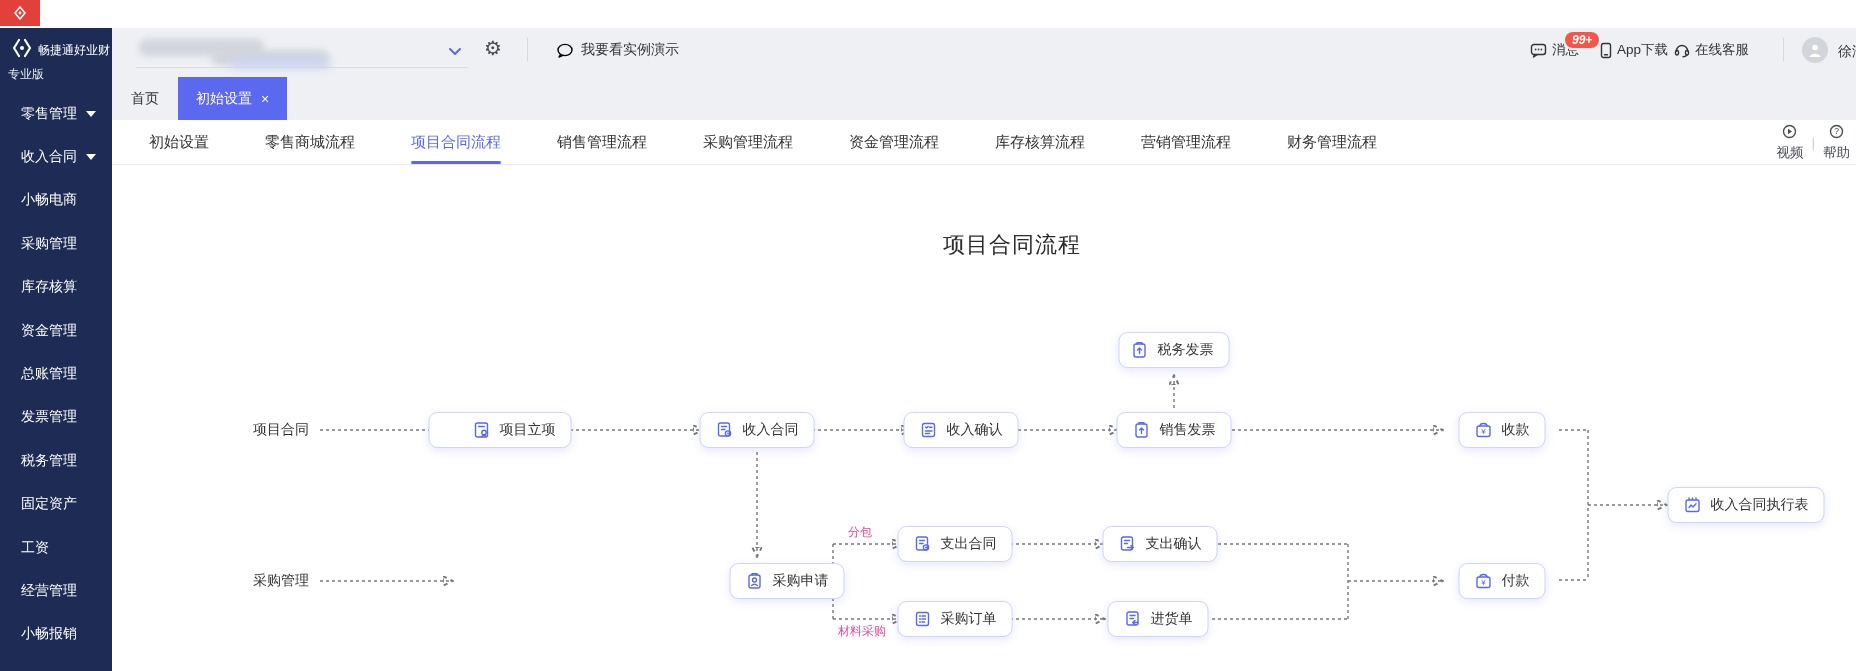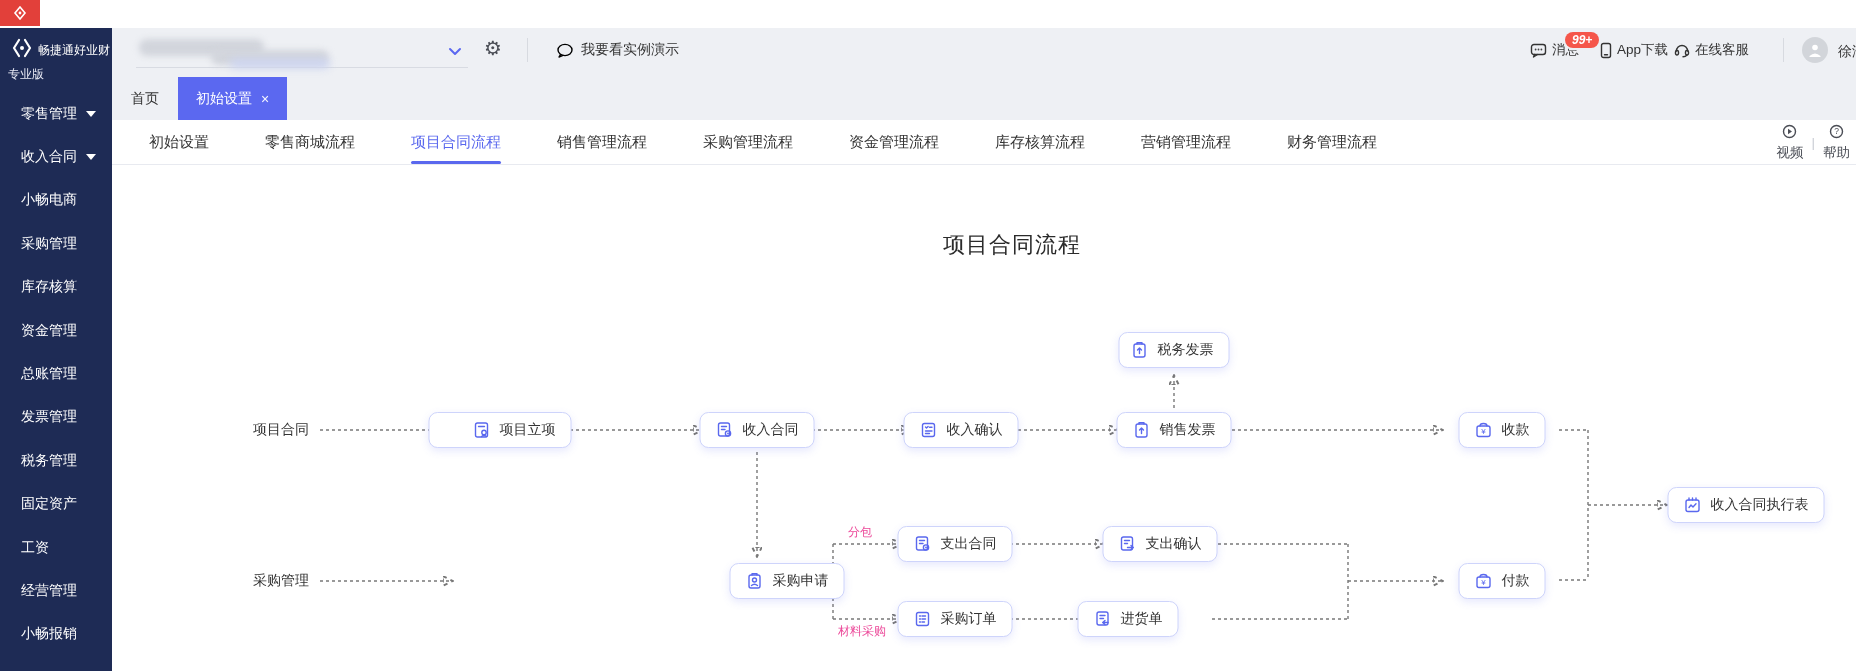--- a/index.html
+++ b/index.html
@@ -375,21 +375,21 @@
     </div>
 
     <div class="node" style="left:843px; top:454px;">
       <svg width="18" height="18" viewBox="0 0 18 18">
         <rect class="icon-stroke" x="3" y="2.5" width="12" height="13" rx="2"></rect>
         <path class="icon-stroke" d="M6 6 H7 M8.5 6 H12 M6 9 H7 M8.5 9 H12 M6 12 H7 M8.5 12 H11"></path>
       </svg>
       <span>采购订单</span>
     </div>
 
-    <div class="node" style="left:1016px; top:454px;">
+    <div class="node" style="left:1046px; top:454px;">
       <svg width="18" height="18" viewBox="0 0 18 18">
         <rect class="icon-stroke" x="3.5" y="2" width="11" height="13" rx="2"></rect>
         <path class="icon-stroke" d="M6.5 5.5 H11.5 M6.5 8.5 H10"></path>
         <path class="icon-stroke" d="M14.5 12.5 H9.5 M11.5 10.5 L9.2 12.5 L11.5 14.5"></path>
       </svg>
       <span>进货单</span>
     </div>
 
     <div class="node" style="left:1390px; top:416px;">
       <svg width="18" height="18" viewBox="0 0 18 18">

